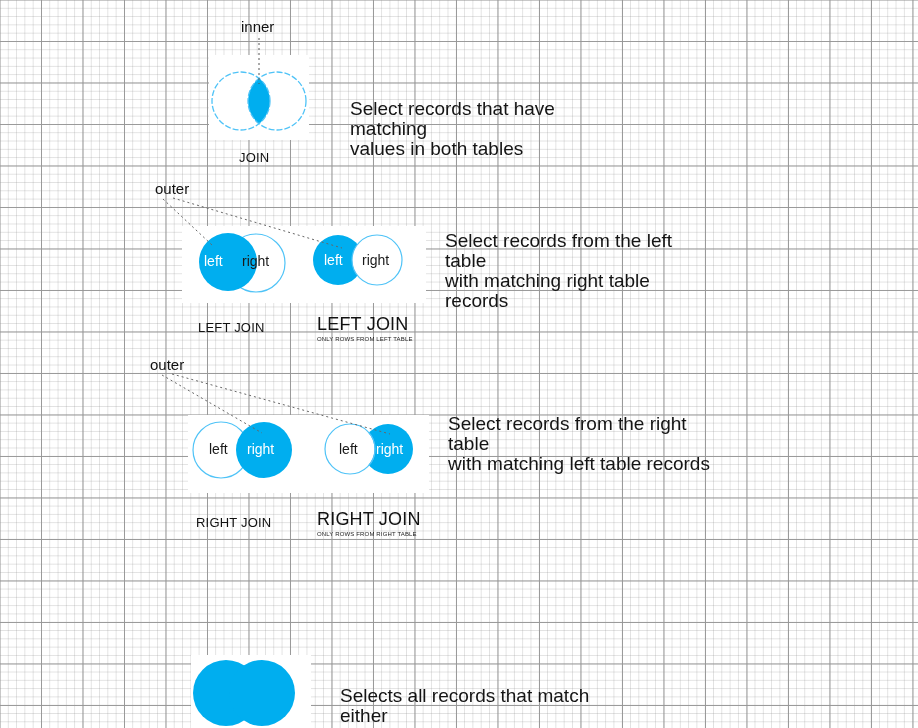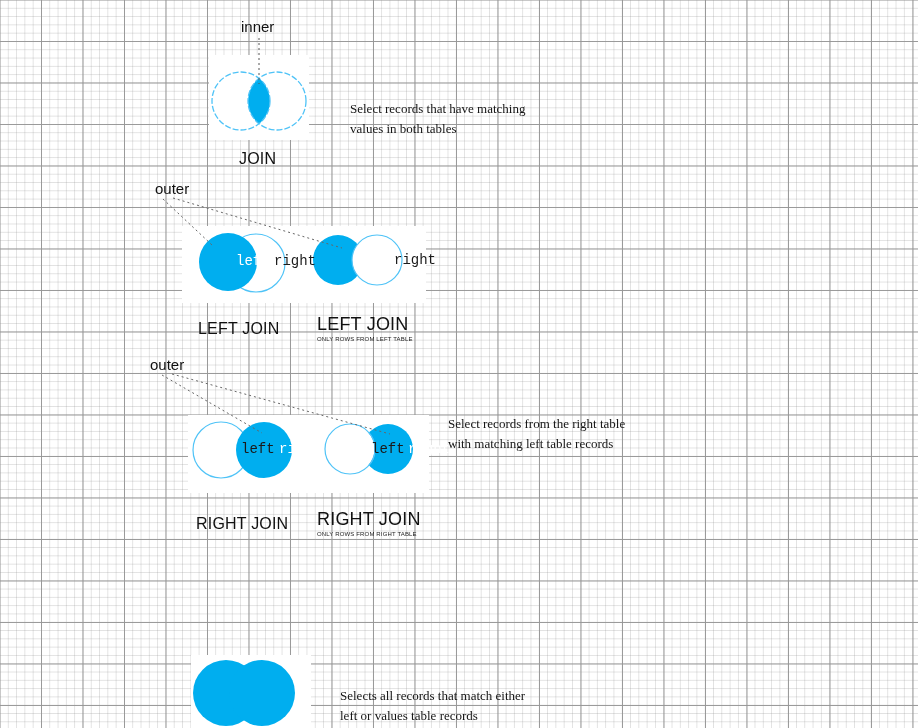--- a/index.html
+++ b/index.html
@@ -50,52 +50,51 @@
 
   .venn-label {
     position: absolute;
     z-index: 4;
     color: #1a1a1a;
     white-space: nowrap;
     pointer-events: none;
   }
   .lbl-in-circle {
     font-size: 14px;
-    font-family: Liberation Mono, monospace;
-    margin-left: 32px;
+    font-family: Liberation Sans, sans-serif;
   }
   .lbl-white { color: #ffffff; }
   .lbl-dark  { color: #1a1a1a; }
 
   
   .caption {
     position: absolute;
     z-index: 4;
     color: #111111;
     white-space: nowrap;
     font-family: "Liberation Sans", sans-serif;
   }
-  .caption-main-sm { font-size: 16px; letter-spacing: 0.2px; }
+  .caption-main-sm { font-size: 13px; letter-spacing: 0.2px; }
   .caption-main-lg { font-size: 18px; letter-spacing: 0.2px; }
   .caption-sub {
     font-size: 6px;
     letter-spacing: 0.15px;
     color: #222222;
     font-family: "Liberation Sans", sans-serif;
   }
 
   
   .desc {
     position: absolute;
     z-index: 4;
-    font-size: 13px;
+    font-size: 19px;
     line-height: 20px;
     color: #141414;
     white-space: pre-line;
-    font-family: Liberation Serif, serif;
+    font-family: Liberation Sans, sans-serif;
   }
 
   
   .anno {
     position: absolute;
     z-index: 5;
     font-size: 15px;
     color: #111111;
     white-space: nowrap;
     font-family: "Liberation Sans", sans-serif;
@@ -176,20 +175,22 @@
   <div class="venn" style="left:312px; top:234px; width:94px; height:58px;">
     <svg width="94" height="58" viewBox="0 0 94 58" xmlns="http://www.w3.org/2000/svg">
       <circle cx="26" cy="26" r="25" fill="#00AEEF"></circle>
       <circle cx="65" cy="26" r="25" fill="#ffffff" stroke="#4FC3F7" stroke-width="1.2"></circle>
     </svg>
   </div>
   <div class="venn-label lbl-in-circle lbl-white" style="left:324px; top:252px;">left</div>
   <div class="venn-label lbl-in-circle lbl-dark" style="left:362px; top:252px;">right</div>
   <div class="caption caption-main-lg" style="left:317px; top:314px;">LEFT JOIN</div>
   <div class="caption caption-sub" style="left:317px; top:336px;">ONLY ROWS FROM LEFT TABLE</div>
+  <div class="desc" style="left:445px; top:231px; width:270px;">Select records from the left table
+with matching right table records</div>
 
   <div class="venn" style="left:192px; top:419px; width:105px; height:62px;">
     <svg width="105" height="62" viewBox="0 0 105 62" xmlns="http://www.w3.org/2000/svg">
       <circle cx="29" cy="31" r="28" fill="#ffffff" stroke="#4FC3F7" stroke-width="1.2"></circle>
       <circle cx="72" cy="31" r="28" fill="#00AEEF"></circle>
     </svg>
   </div>
   <div class="venn-label lbl-in-circle lbl-dark" style="left:209px; top:441px;">left</div>
   <div class="venn-label lbl-in-circle lbl-white" style="left:247px; top:441px;">right</div>
   <div class="caption caption-main-sm" style="left:196px; top:515px;">RIGHT JOIN</div>

